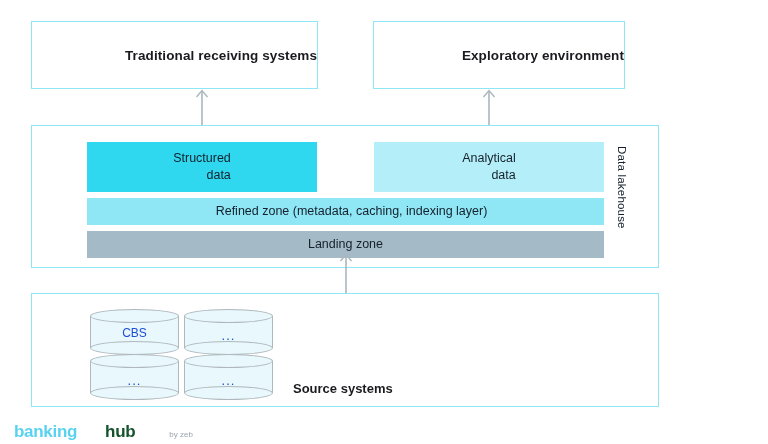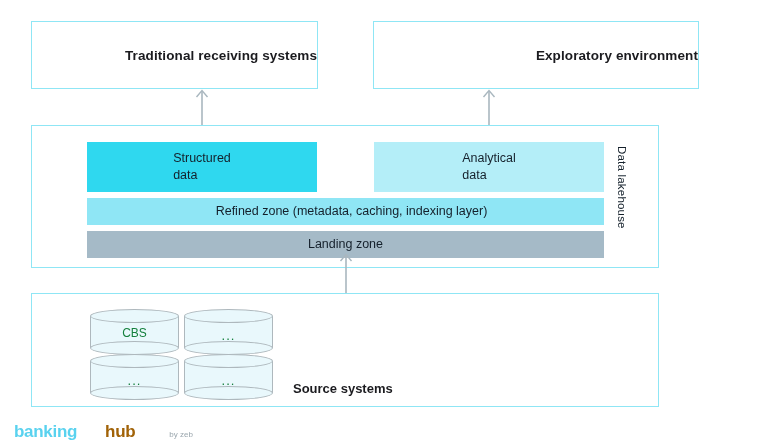--- a/index.html
+++ b/index.html
@@ -42,21 +42,21 @@
     text-align: center;
   }
 
   
   .bar {
     position: absolute;
     box-sizing: border-box;
     display: flex;
     align-items: center;
     justify-content: center;
-    text-align: left;
+    text-align: right;
   }
   .bar-label {
     font-size: 12.5px;
     color: #14202b;
     line-height: 1.35;
     white-space: pre-line;
   }
   .bar-structured { background: #2fd8ef; }
   .bar-analytical { background: #b4eef8; }
   .bar-refined    { background: #8fe6f5; padding-left: 12px; }
@@ -101,21 +101,21 @@
     border: 1px solid #aeb8bd;
     border-radius: 50%;
     background: #e9f8fc;
   }
   .cyl-label {
     position: absolute;
     left: 0;
     width: 100%;
     text-align: center;
     font-size: 12px;
-    color: #15803d;
+    color: #1d4ed8;
     line-height: 1.3;
     white-space: pre-line;
     z-index: 3;
   }
   .cyl-label.dots {
     font-size: 13px;
     letter-spacing: 1px;
   }
 
   
@@ -130,40 +130,40 @@
     align-items: baseline;
     font-weight: bold;
     letter-spacing: -0.3px;
   }
   .logo-banking {
     font-size: 17px;
     color: #59d2ef;
   }
   .logo-hub {
     font-size: 17px;
-    color: #a16207;
+    color: #14532d;
   }
   .logo-byzeb {
     font-size: 8px;
     font-weight: normal;
     color: #9aa6ad;
     margin-left: 6px;
     letter-spacing: 0;
   }
 </style>
 </head>
 <body>
 
 <div id="canvas">
 
   <div class="outline-box consumer-box" style="left:31px; top:21px; width:287px; height:68px;">
     <span class="consumer-label">Traditional receiving systems</span>
   </div>
 
-  <div class="outline-box consumer-box" style="left:373px; top:21px; width:326px; height:68px;">
+  <div class="outline-box consumer-box" style="left:373px; top:21px; width:252px; height:68px;">
     <span class="consumer-label">Exploratory environment</span>
   </div>
 
   <svg class="arrow" style="left:192px; top:88px; width:20px; height:38px;" viewBox="0 0 20 38">
     <line x1="10" y1="38" x2="10" y2="3" stroke="#a9b7bf" stroke-width="1.6"></line>
     <polyline points="4.5,9 10,2.5 15.5,9" fill="none" stroke="#a9b7bf" stroke-width="1.4"></polyline>
   </svg>
 
   <svg class="arrow" style="left:479px; top:88px; width:20px; height:38px;" viewBox="0 0 20 38">
     <line x1="10" y1="38" x2="10" y2="3" stroke="#a9b7bf" stroke-width="1.6"></line>

